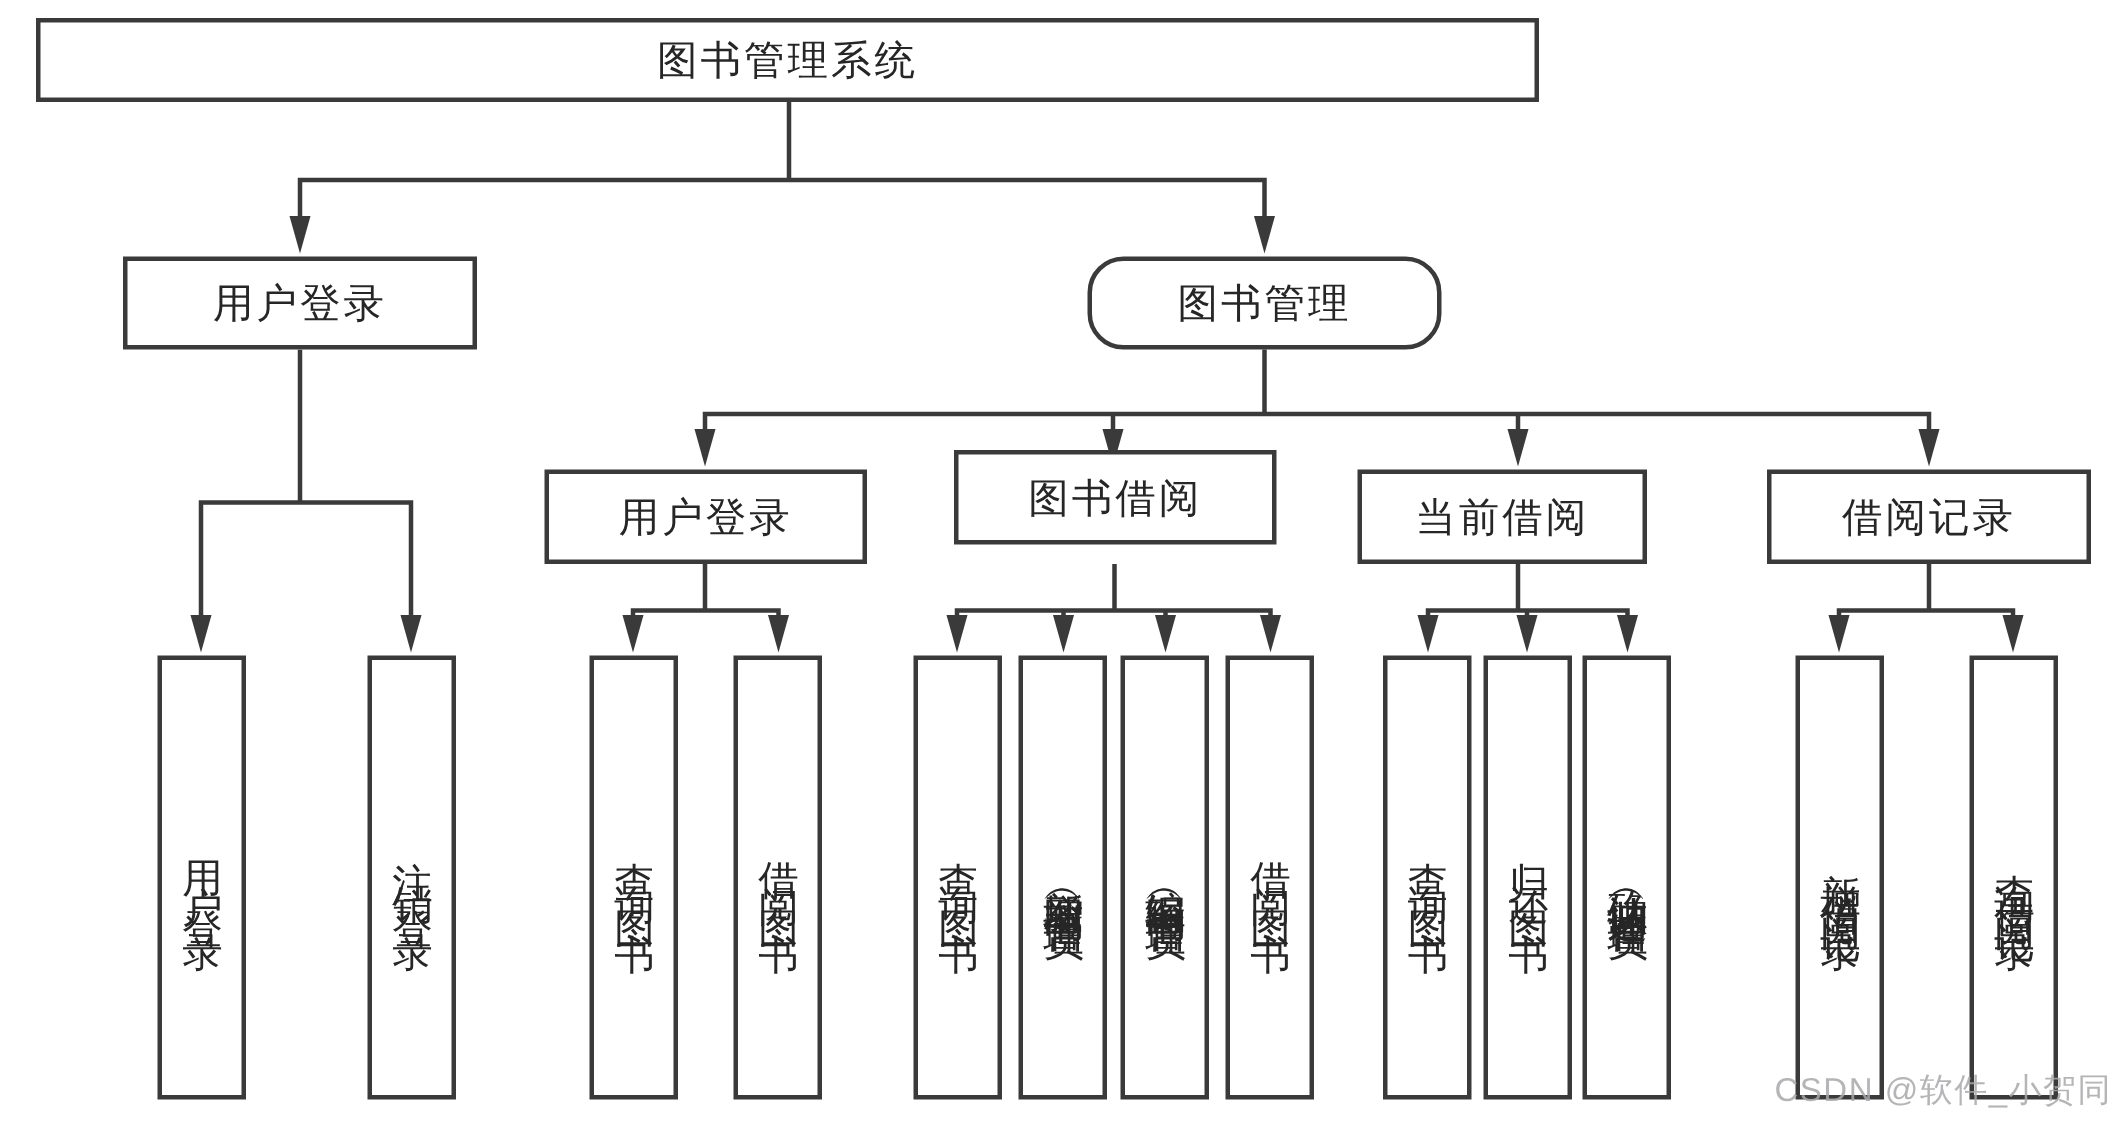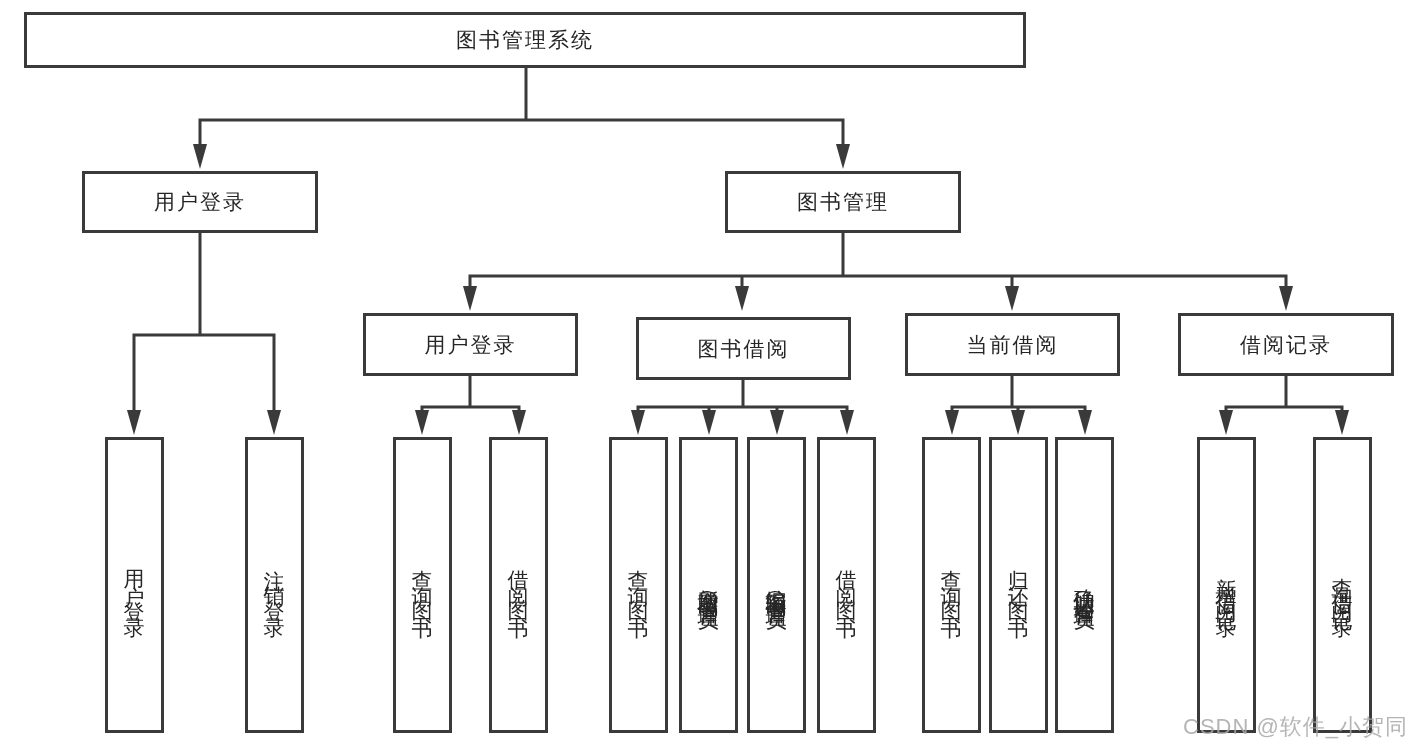--- a/index.html
+++ b/index.html
@@ -22,21 +22,21 @@
     z-index: 0;
   }
   .node {
     position: absolute;
     box-sizing: border-box;
     background: #ffffff;
     border: 3px solid #3a3a3a;
     display: flex;
     align-items: center;
     justify-content: center;
-    font-size: 21px;
+    font-size: 27px;
     color: #262626;
     z-index: 1;
     text-align: center;
   }
   .node.h { letter-spacing: 2px; }
   .node.v {
     writing-mode: vertical-rl;
     text-orientation: mixed;
     line-height: 1;
   }
@@ -115,25 +115,25 @@
       <polygon points="1011,410 1025,410 1018,435"></polygon>
       <polygon points="1078,410 1092,410 1085,435"></polygon>
       <polygon points="1219,410 1233,410 1226,435"></polygon>
       <polygon points="1335,410 1349,410 1342,435"></polygon>
     </g>
   </svg>
 
   <div class="node h" style="left:24px; top:12px; width:1002px; height:56px;">图书管理系统</div>
 
   <div class="node h" style="left:82px; top:171px; width:236px; height:62px;">用户登录</div>
-  <div class="node h" style="left:725px; top:171px; width:236px; height:62px;">图书管理</div>
+  <div class="node h" style="left:725px; top:171px; width:236px; height:62px;border-radius:24px;">图书管理</div>
 
   <div class="node h" style="left:363px; top:313px; width:215px; height:63px;">用户登录</div>
-  <div class="node h" style="left:636px; top:317px; width:215px; height:63px;">图书借阅</div>
-  <div class="node h" style="left:905px; top:313px; width:215px; height:63px;">当前借阅</div>
+  <div class="node h" style="left:636px; top:300px; width:215px; height:63px;">图书借阅</div>
+  <div class="node h" style="left:905px; top:313px; width:193px; height:63px;">当前借阅</div>
   <div class="node h" style="left:1178px; top:313px; width:216px; height:63px;">借阅记录</div>
 
   <div class="node v sp-wide" style="left:105px; top:437px; width:59px; height:296px;">用户登录</div>
   <div class="node v sp-wide" style="left:245px; top:437px; width:59px; height:296px;">注销登录</div>
 
   <div class="node v sp-wide" style="left:393px; top:437px; width:59px; height:296px;">查询图书</div>
   <div class="node v sp-wide" style="left:489px; top:437px; width:59px; height:296px;">借阅图书</div>
 
   <div class="node v sp-wide" style="left:609px; top:437px; width:59px; height:296px;">查询图书</div>
   <div class="node v sp-tight" style="left:679px; top:437px; width:59px; height:296px;">新增图书（管理员）</div>

